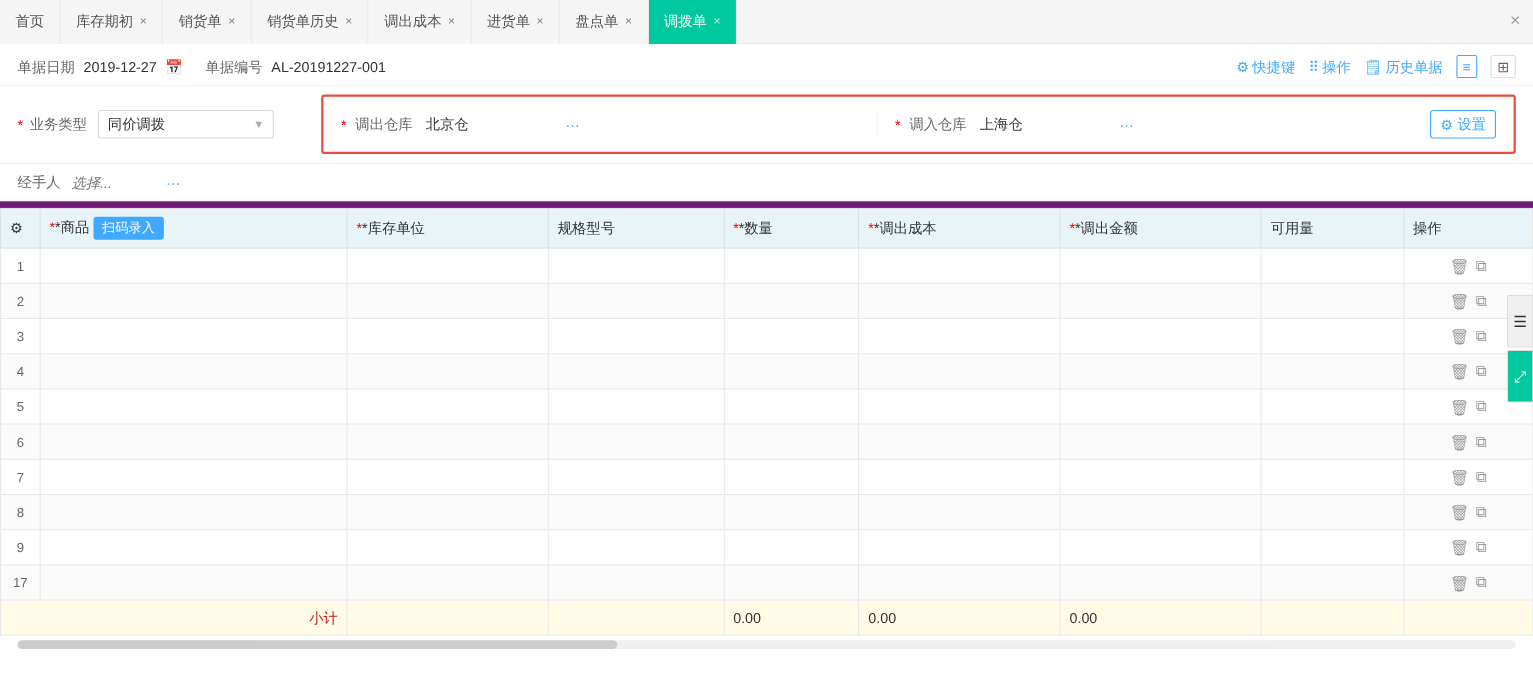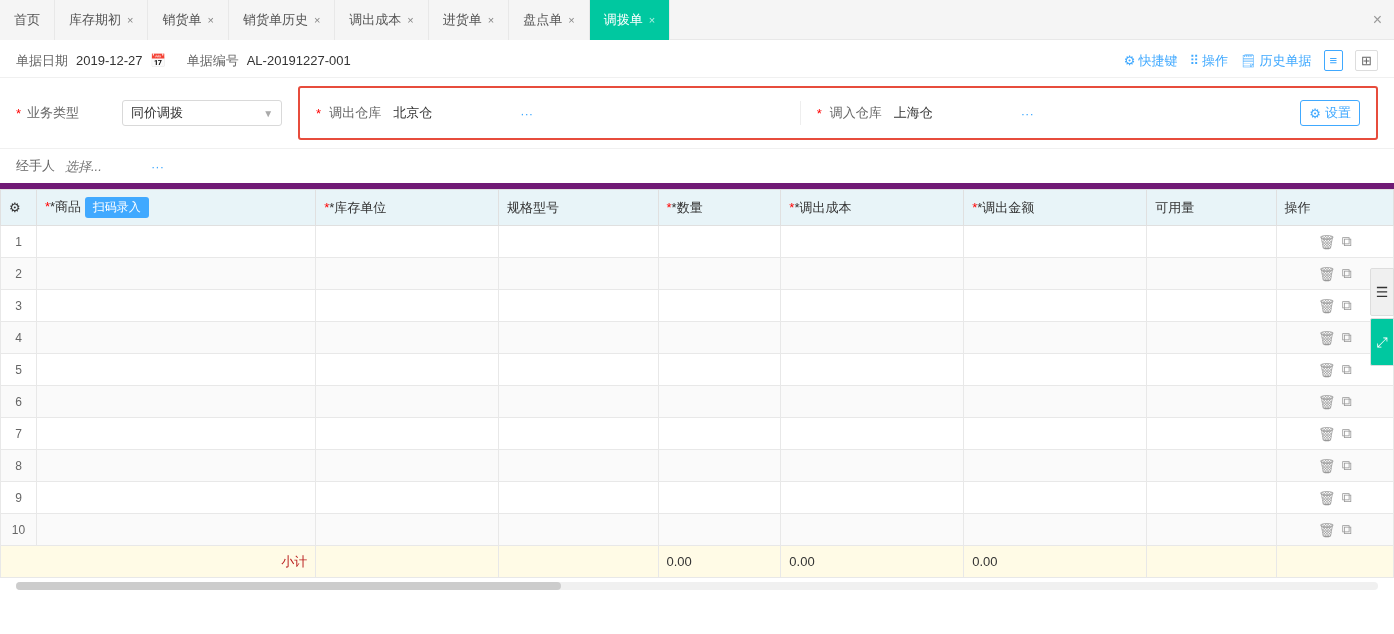--- a/index.html
+++ b/index.html
@@ -63,21 +63,20 @@
     }
     .top-form-left { display: flex; align-items: center; gap: 20px; justify-content: flex-end; }
     .top-form-right { margin-left: auto; display: flex; align-items: center; gap: 12px; }
     .person-row { display: flex; align-items: center; margin-top: 0; padding: 0 16px 10px 16px; }
 
     
     .select-field {
       display: flex; align-items: center; border: 1px solid #d9d9d9; border-radius: 3px;
       padding: 3px 8px; min-width: 160px; cursor: pointer; background: #fff;
       justify-content: space-between;
-      margin-left: 33px;
     }
     .select-arrow { color: #aaa; font-size: 10px; }
 
     
     .data-table { width: 100%; border-collapse: collapse; }
     .data-table th {
       background: #e8f4f8; padding: 7px 8px; text-align: left; font-weight: 500;
       border: 1px solid #e0e0e0; white-space: nowrap; color: #333;
     }
     .data-table td {
@@ -402,21 +401,21 @@
       <td></td>
       <td></td>
       <td>
         <div class="td-ops">
           <span class="op-icon">🗑</span>
           <span class="op-icon">⧉</span>
         </div>
       </td>
     </tr>
         <tr>
-      <td class="td-num">10</td>
+      <td class="td-num">17</td>
       <td></td>
       <td></td>
       <td></td>
       <td></td>
       <td></td>
       <td></td>
       <td></td>
       <td>
         <div class="td-ops">
           <span class="op-icon">🗑</span>

